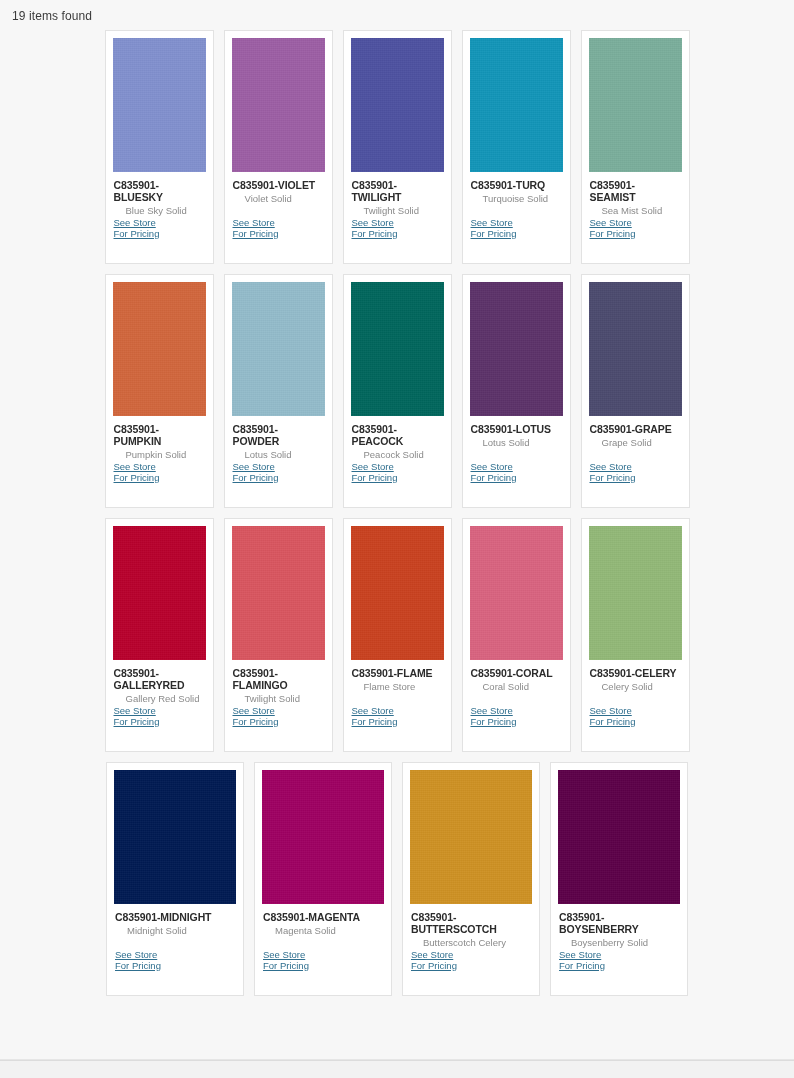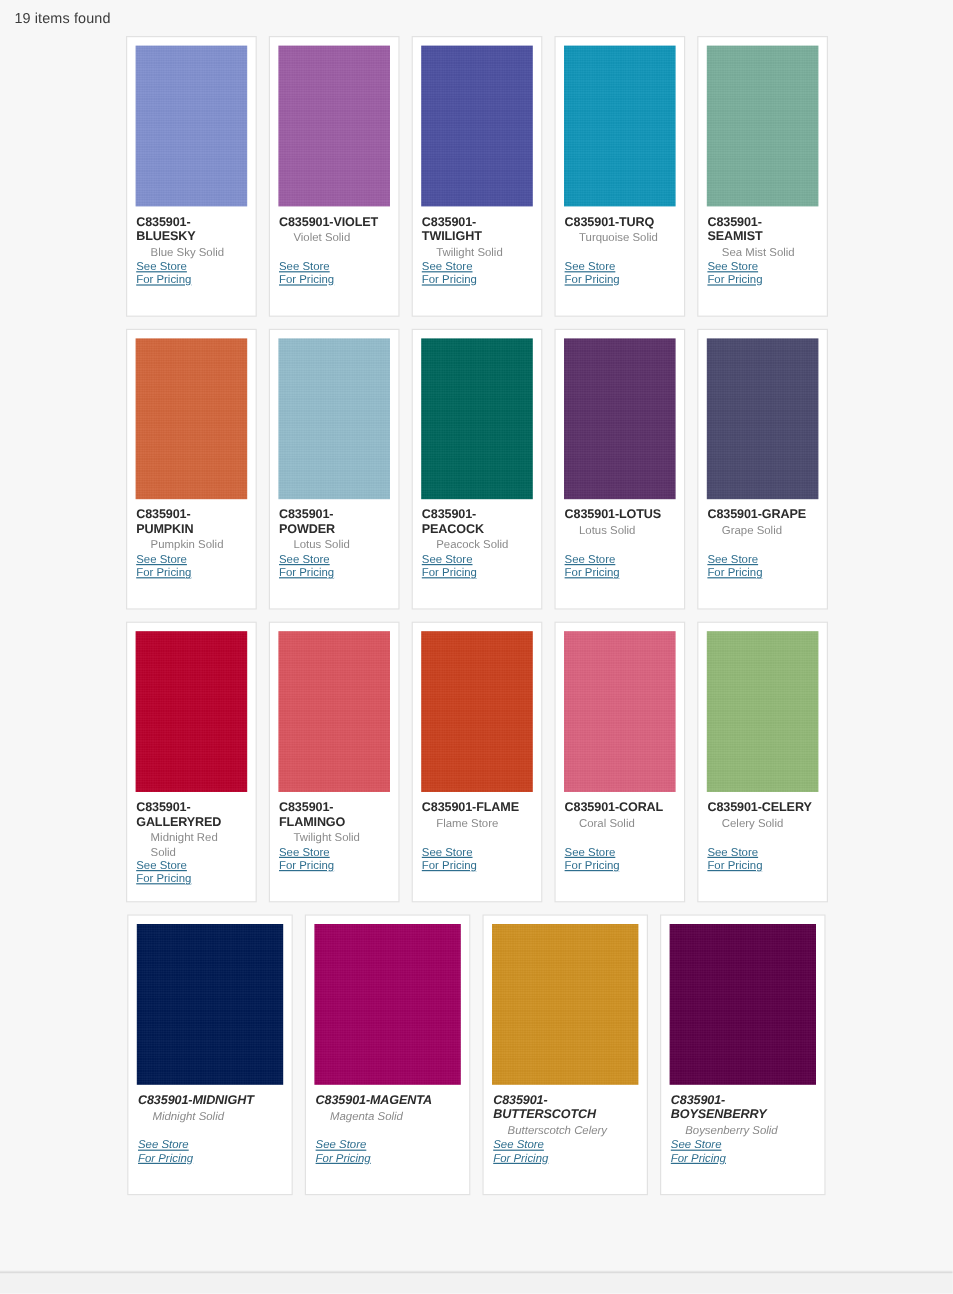--- a/index.html
+++ b/index.html
@@ -109,21 +109,21 @@
     line-height: 10.5px;
     color: #2e6e8e;
     text-decoration: underline;
     cursor: pointer;
     margin-top: auto;
     margin-bottom: 24px;
   }
   .pricing-link .l2 { display: block; }
 
   
-  .row-last .card { width: 138px; font-style: italic; }
+  .row-last .card { width: 138px; }
   .footer-rule {
     position: absolute;
     left: 0;
     right: 0;
     bottom: 18px;
     height: 1px;
     background: #e6e6e6;
   }
   .footer-band {
     position: absolute;
@@ -227,21 +227,21 @@
             <div class="desc">Grape Solid</div>
             <a class="pricing-link"><span class="l1">See Store</span><span class="l2">For Pricing</span></a>
           </div>
         </div>
       </div>
       <div class="row">
         <div class="card">
           <div class="swatch" style="background: rgb(184, 0, 44);"></div>
           <div class="card-body">
             <div class="sku">C835901-GALLERYRED</div>
-            <div class="desc">Midnight Red Solid</div>
+            <div class="desc">Gallery Red Solid</div>
             <a class="pricing-link"><span class="l1">See Store</span><span class="l2">For Pricing</span></a>
           </div>
         </div>
         <div class="card">
           <div class="swatch" style="background: rgb(217, 85, 95);"></div>
           <div class="card-body">
             <div class="sku">C835901-FLAMINGO</div>
             <div class="desc">Twilight Solid</div>
             <a class="pricing-link"><span class="l1">See Store</span><span class="l2">For Pricing</span></a>
           </div>

